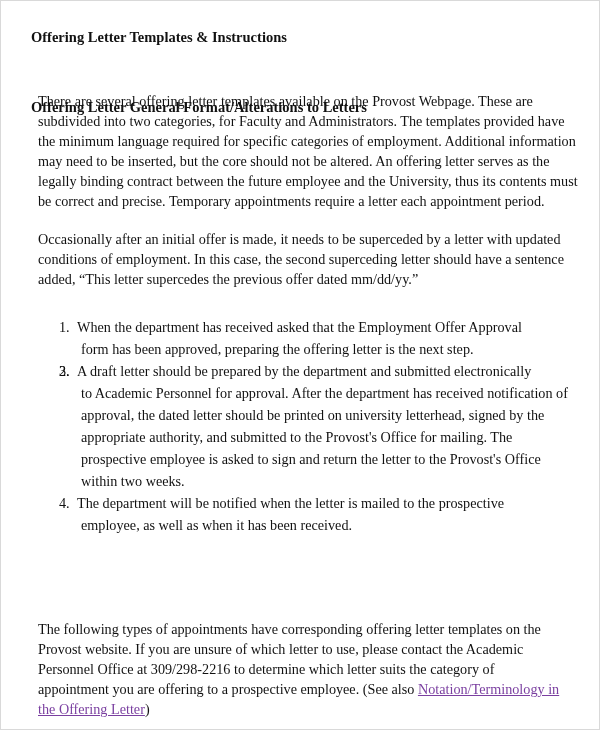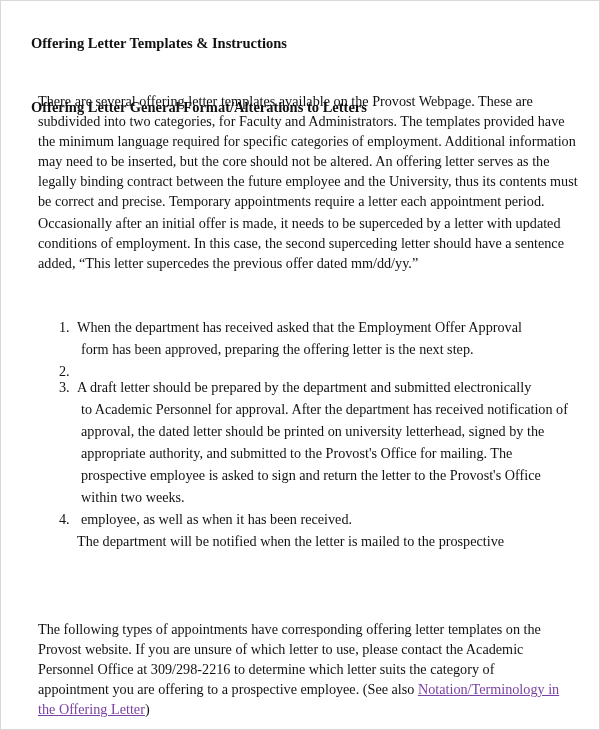--- a/index.html
+++ b/index.html
@@ -23,50 +23,50 @@
   .li { position: relative; line-height: 22px; }
   .li .num { position: absolute; left: 0; top: 0; }
   .li .txt { display: block; padding-left: 22px; text-indent: 0; }
   a.link { color: #7a3fa0; text-decoration: underline; }
 </style>
 </head>
 <body>
 
 <div class="page">
 
-  <div class="h" style="top:32px;">Offering Letter Templates &amp; Instructions</div>
+  <div class="h" style="top:26px;">Offering Letter Templates &amp; Instructions</div>
   <div class="h" style="top:52px;margin-top:44px;">Offering Letter General Format/Alterations to Letters</div>
 
   <div class="para" style="top:90px;">
     <p>There are several offering letter templates available on the Provost Webpage. These are subdivided into two categories, for Faculty and Administrators. The templates provided have the minimum language required for specific categories of employment. Additional information may need to be inserted, but the core should not be altered. An offering letter serves as the legally binding contract between the future employee and the University, thus its contents must be correct and precise. Temporary appointments require a letter each appointment period.</p>
   </div>
 
-  <div class="para" style="top:212px;">
+  <div class="para" style="top:228px;">
     <p>Occasionally after an initial offer is made, it needs to be superceded by a letter with updated conditions of employment. In this case, the second superceding letter should have a sentence added, “This letter supercedes the previous offer dated mm/dd/yy.”</p>
   </div>
 
 
   <div class="list" style="top:315px;">
     <div class="li">
       <span class="num">1.</span>
       <span class="txt" style="padding-left:18px;">When the department has received asked that the Employment Offer Approval</span>
       <span class="txt">form has been approved, preparing the offering letter is the next step.</span>
     </div>
     <div class="li">
       <span class="num">2.</span>
     </div>
     <div class="li">
       <span class="num">3.</span>
-      <span class="txt" style="padding-left:18px;margin-top:16px;">A draft letter should be prepared by the department and submitted electronically</span>
+      <span class="txt" style="padding-left:18px;">A draft letter should be prepared by the department and submitted electronically</span>
       <span class="txt" style="width:490px;">to Academic Personnel for approval. After the department has received notification of approval, the dated letter should be printed on university letterhead, signed by the appropriate authority, and submitted to the Provost's Office for mailing. The prospective employee is asked to sign and return the letter to the Provost's Office within two weeks.</span>
     </div>
     <div class="li">
       <span class="num">4.</span>
+      <span class="txt" style="padding-left:18px;">The department will be notified when the letter is mailed to the prospective</span>
       <span class="txt">employee, as well as when it has been received.</span>
-      <span class="txt" style="padding-left:18px;">The department will be notified when the letter is mailed to the prospective</span>
     </div>
   </div>
 
 
   <div class="para" style="top:618px; width:530px;">
     <p><span>The following types of appointments have corresponding offering letter templates on the Provost website. If you are unsure of which letter to use, please contact the Academic Personnel Office at 309/298-2216 to determine which letter suits the category of appointment you are offering to a prospective employee. (See also </span><a class="link" href="#">Notation/Terminology in the Offering Letter</a><span>)</span></p>
   </div>
 
 </div>
 

